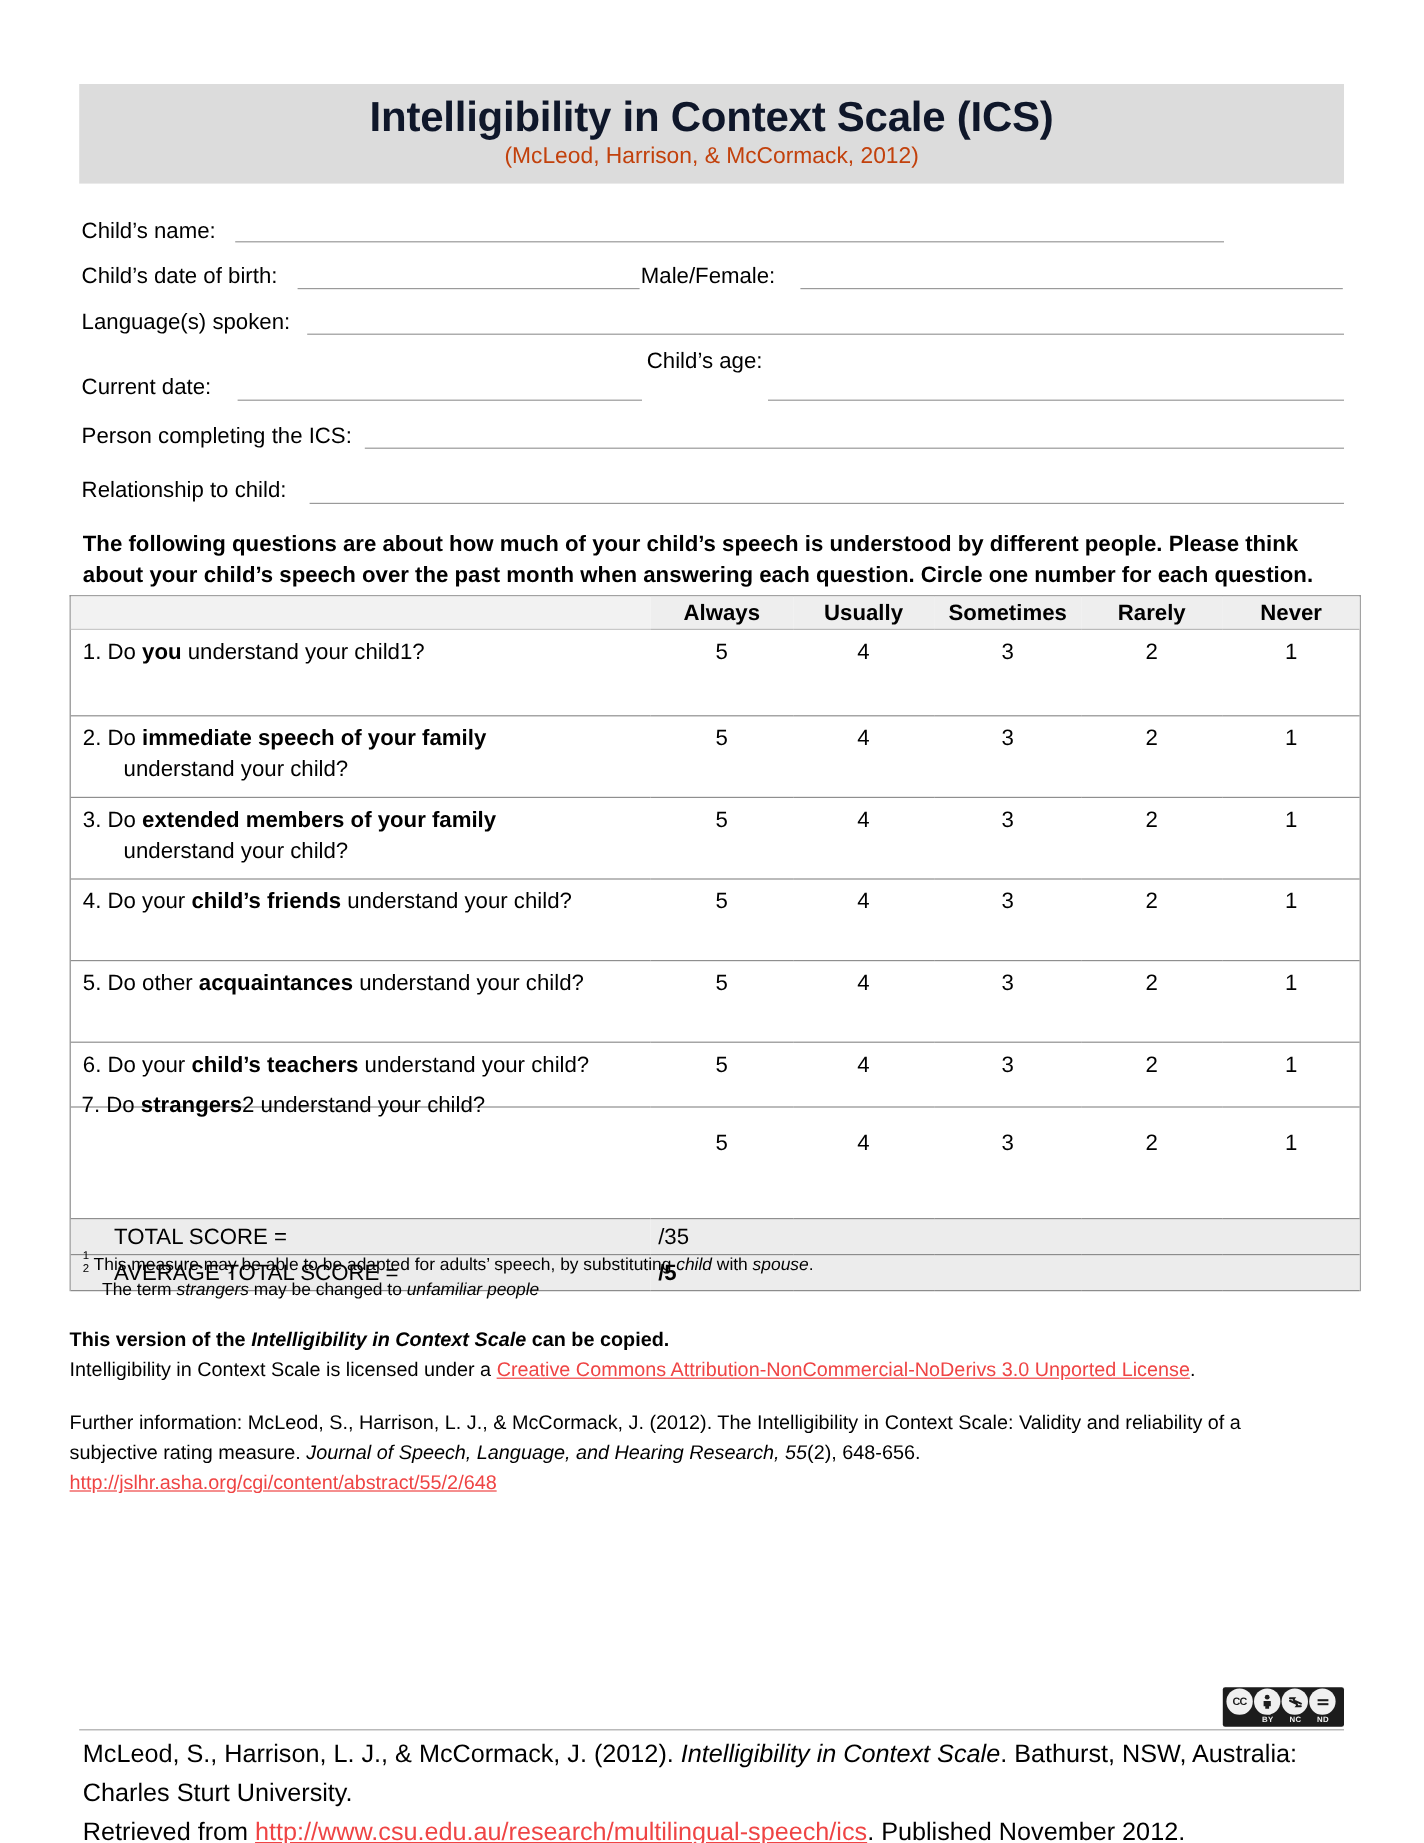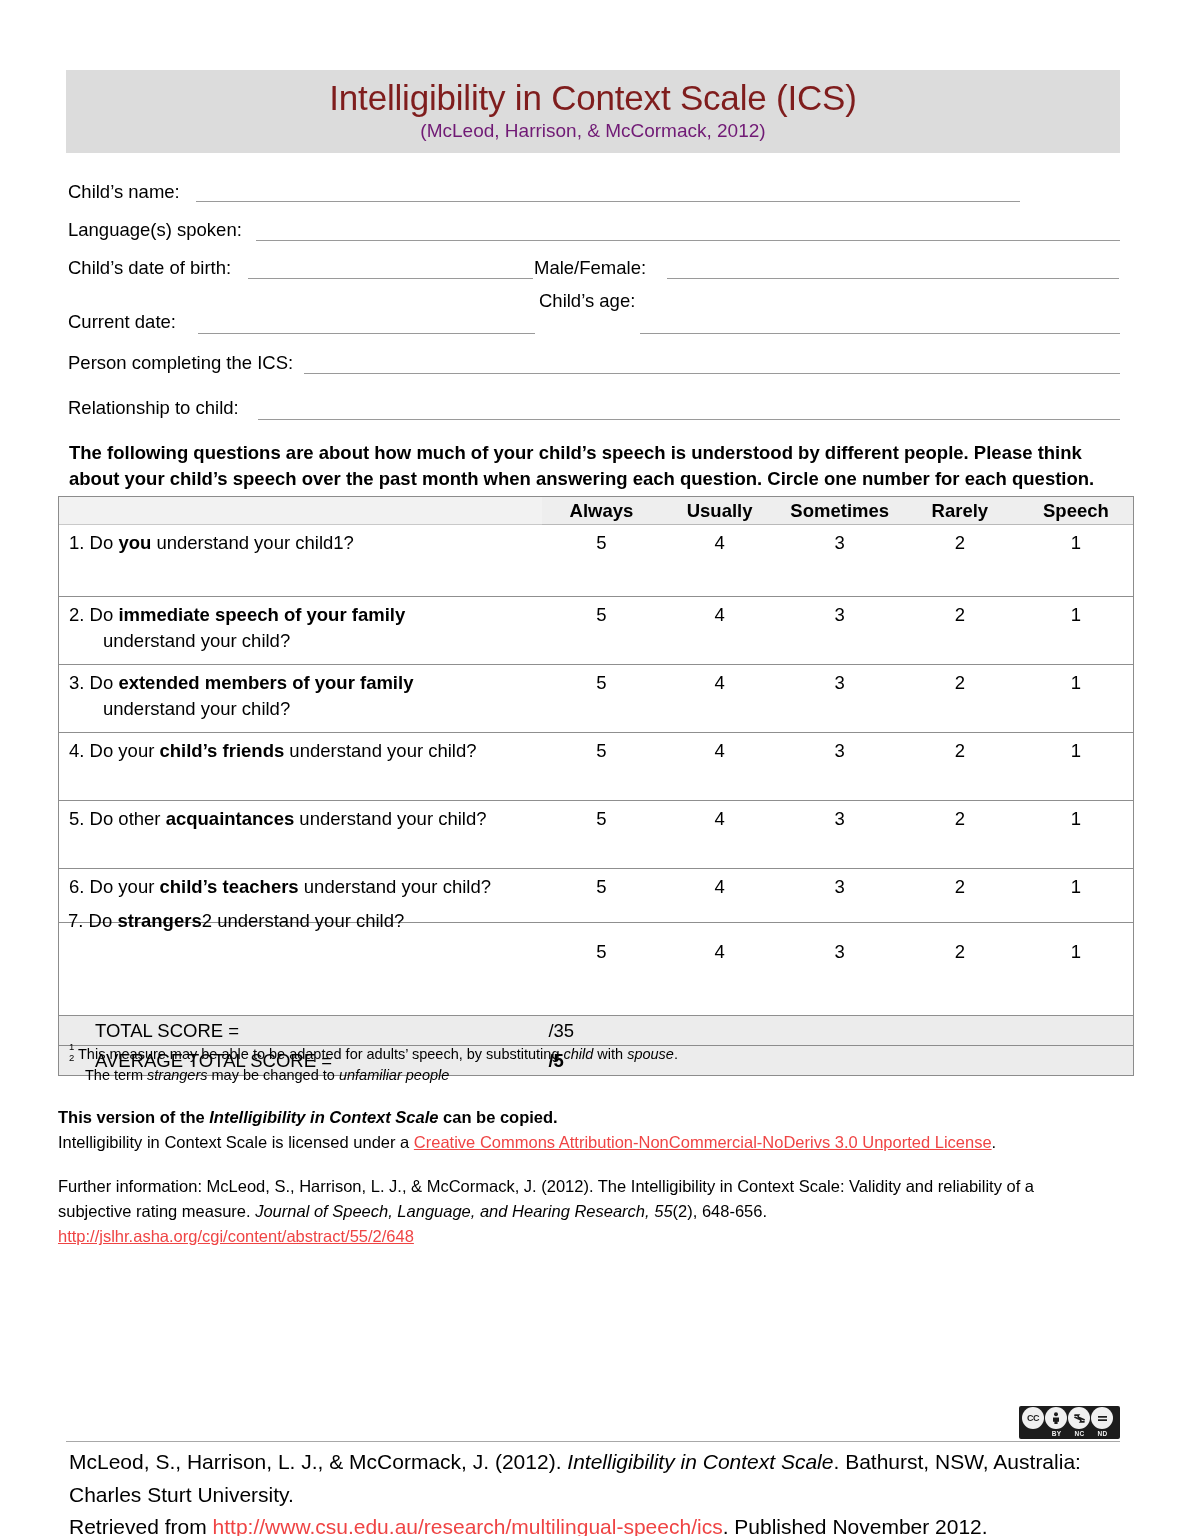--- a/index.html
+++ b/index.html
@@ -25,30 +25,30 @@
     left: 66px;
     top: 70px;
     width: 1054px;
     background: #dcdcdc;
     padding: 8px 0 10px 0;
     box-sizing: border-box;
     text-align: center;
   }
   .title-main {
     font-size: 35px;
-    font-weight: normal;
+    font-weight: bold;
     line-height: 1.12;
     letter-spacing: -0.2px;
-    color: #7f1d1d;
+    color: #0f172a;
   }
   .title-sub {
     font-size: 19px;
     line-height: 1.25;
     margin-top: 2px;
-    color: #701a75;
+    color: #c2410c;
   }
 
   
   .fields {
     position: absolute;
     left: 68px;
     top: 177px;
     width: 1060px;
   }
   .frow {
@@ -275,29 +275,29 @@
 
   <div class="fields">
 
     <div class="frow">
       <span class="flabel" style="left:0px; top:6px;">Child’s name:</span>
       <span class="fline" style="left:128px; top:24px; width:824px;"></span>
       <span class="flabel" style="left:134px; top:6px; font-size:18.5px;"></span>
     </div>
 
     <div class="frow">
-      <span class="flabel" style="left:0px; top:6px;">Language(s) spoken:</span>
-      <span class="fline" style="left:188px; top:25px; width:864px;"></span>
-    </div>
-
-    <div class="frow">
       <span class="flabel" style="left:0px; top:6px;">Child’s date of birth:</span>
       <span class="fline" style="left:180px; top:25px; width:285px;"></span>
       <span class="flabel" style="left:466px; top:6px;">Male/Female:</span>
       <span class="fline" style="left:599px; top:25px; width:452px;"></span>
+    </div>
+
+    <div class="frow">
+      <span class="flabel" style="left:0px; top:6px;">Language(s) spoken:</span>
+      <span class="fline" style="left:188px; top:25px; width:864px;"></span>
     </div>
 
     <div class="frow" style="height:52px;">
       <span class="flabel" style="left:0px; top:22px;">Current date:</span>
       <span class="fline" style="left:130px; top:42px; width:337px;"></span>
       <span class="flabel" style="left:471px; top:1px;">Child’s age:</span>
       <span class="fline" style="left:572px; top:42px; width:480px;"></span>
     </div>
 
     <div class="frow">
@@ -324,21 +324,21 @@
         <col style="width:118px;">
         <col style="width:114px;">
       </colgroup>
       <thead>
         <tr class="hdr-row">
           <th class="hdr-blank"></th>
           <th>Always</th>
           <th>Usually</th>
           <th>Sometimes</th>
           <th>Rarely</th>
-          <th>Speech</th>
+          <th>Never</th>
         </tr>
       </thead>
       <tbody>
 
         <tr class="q-row r1">
           <td class="qtext">
             <span>1.</span>
             <span>Do </span><b>you</b><span> understand your child1?</span>
           </td>
           <td class="qnum">5</td>

